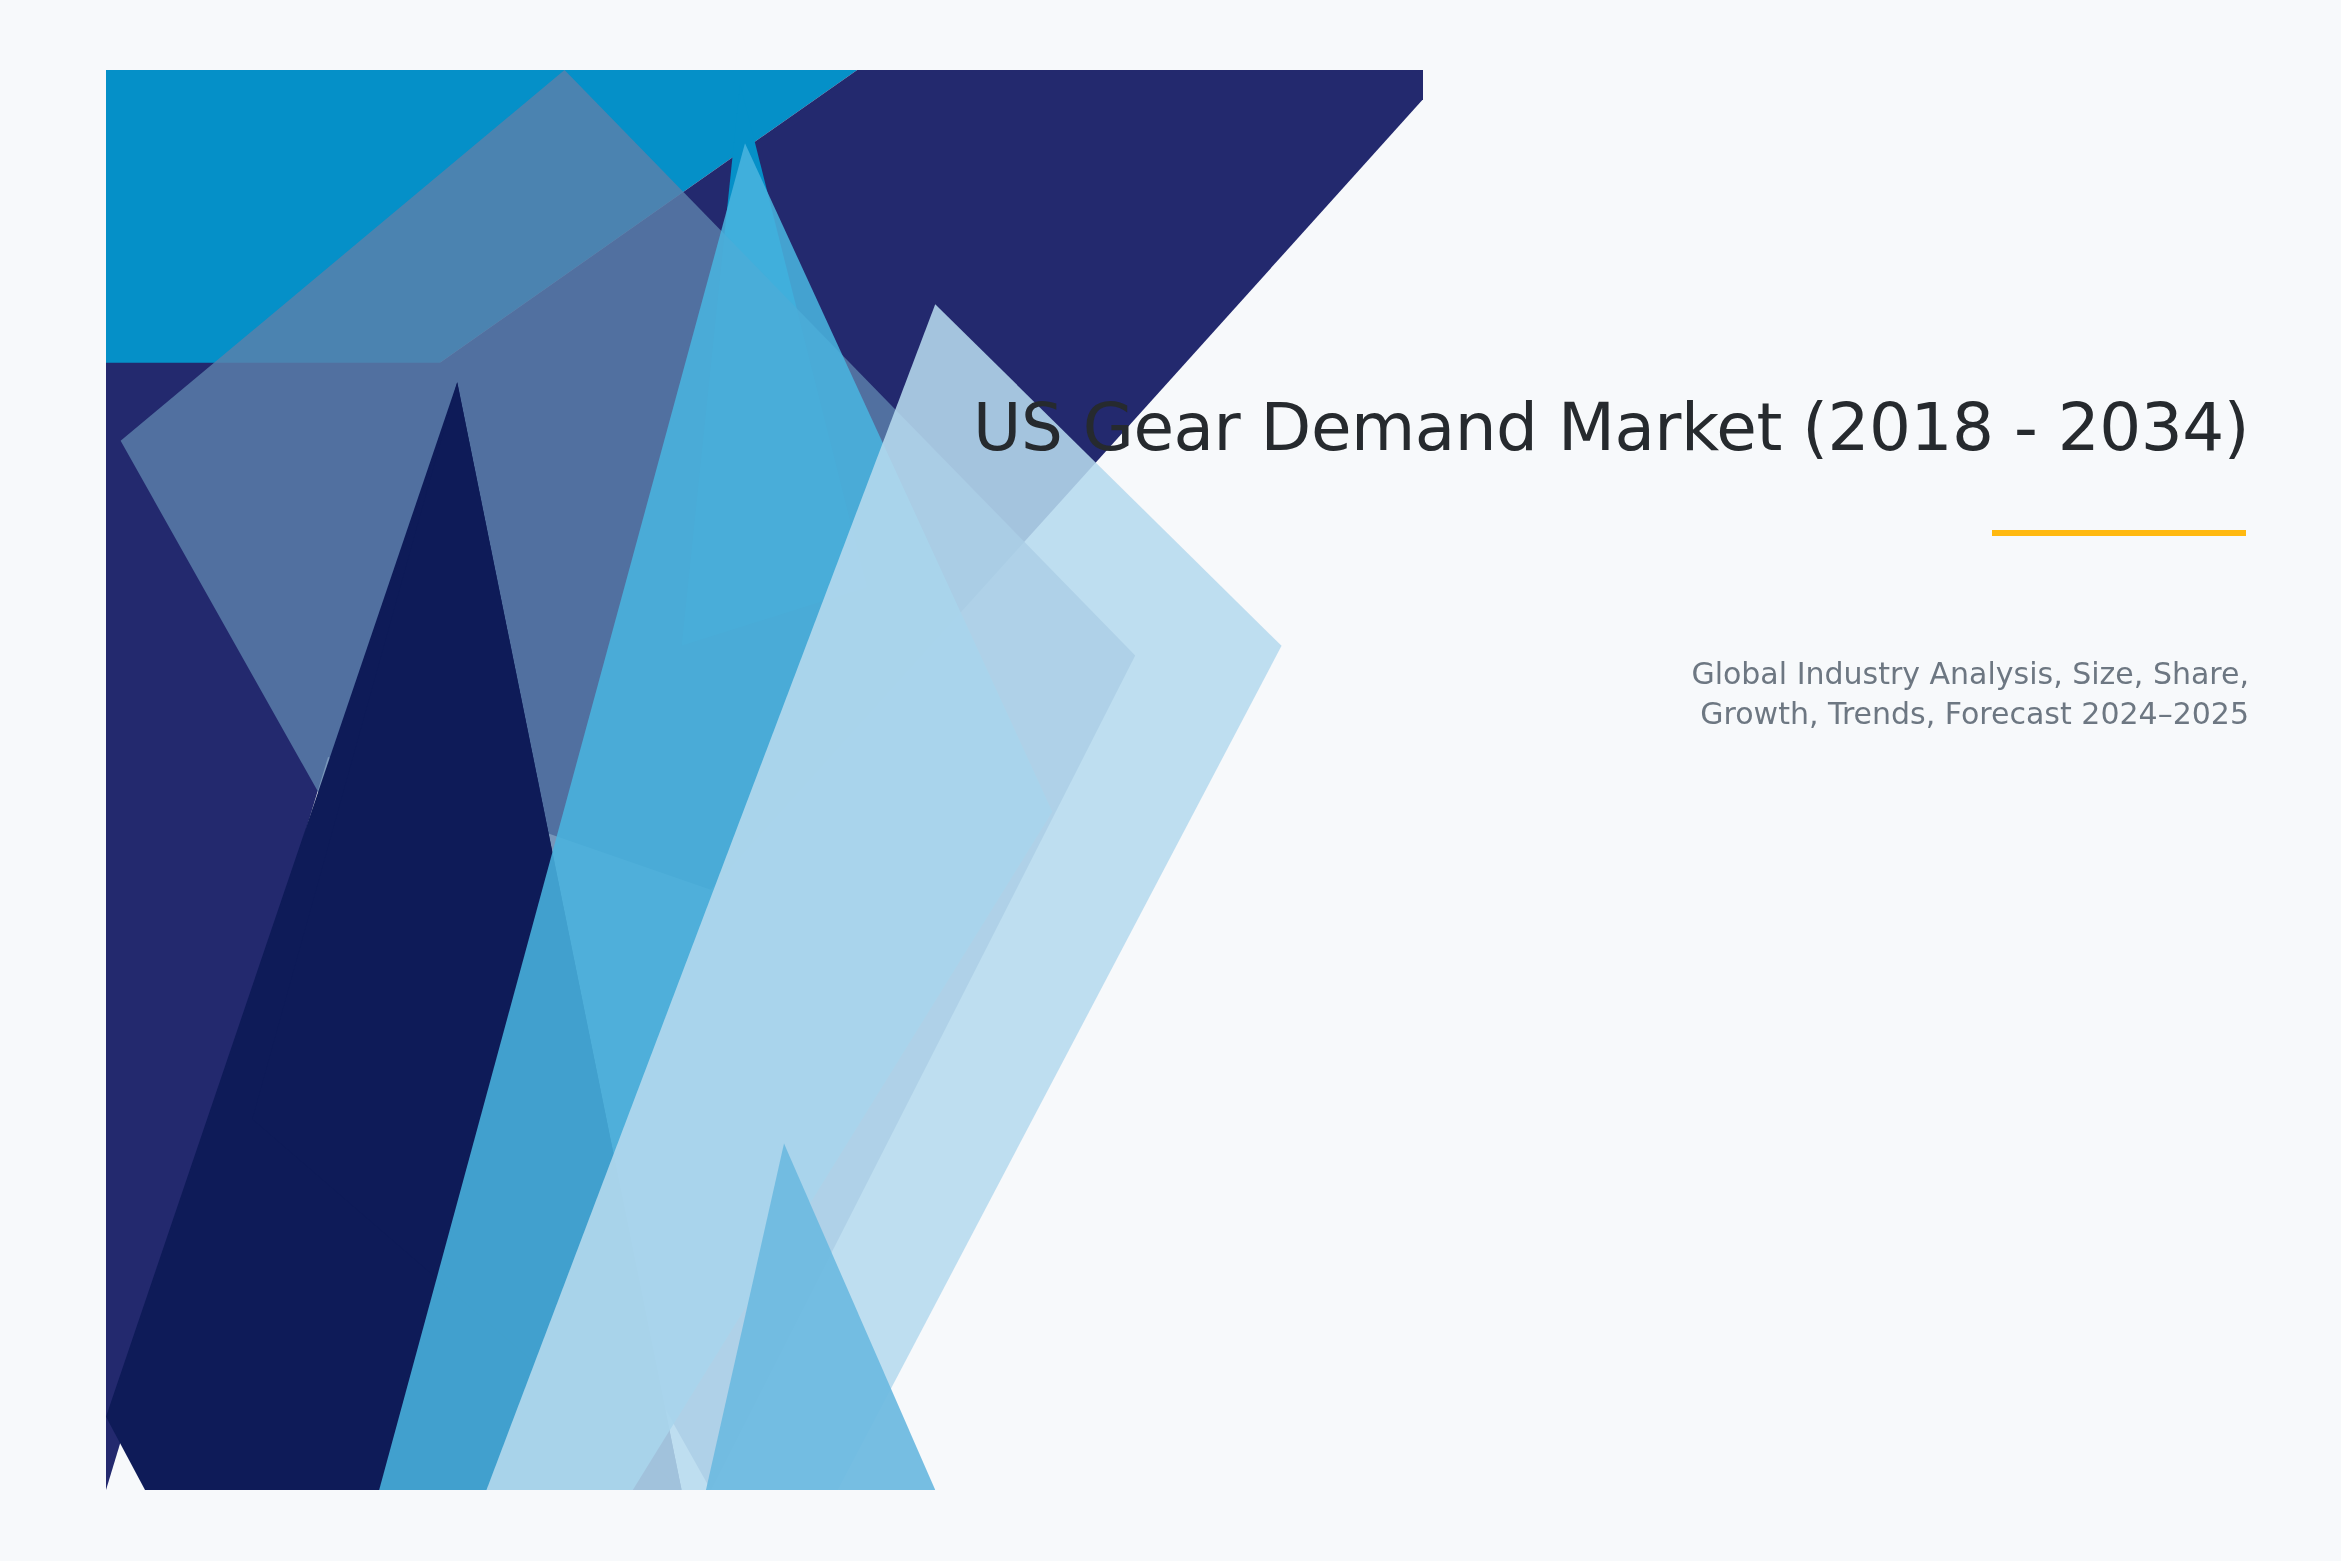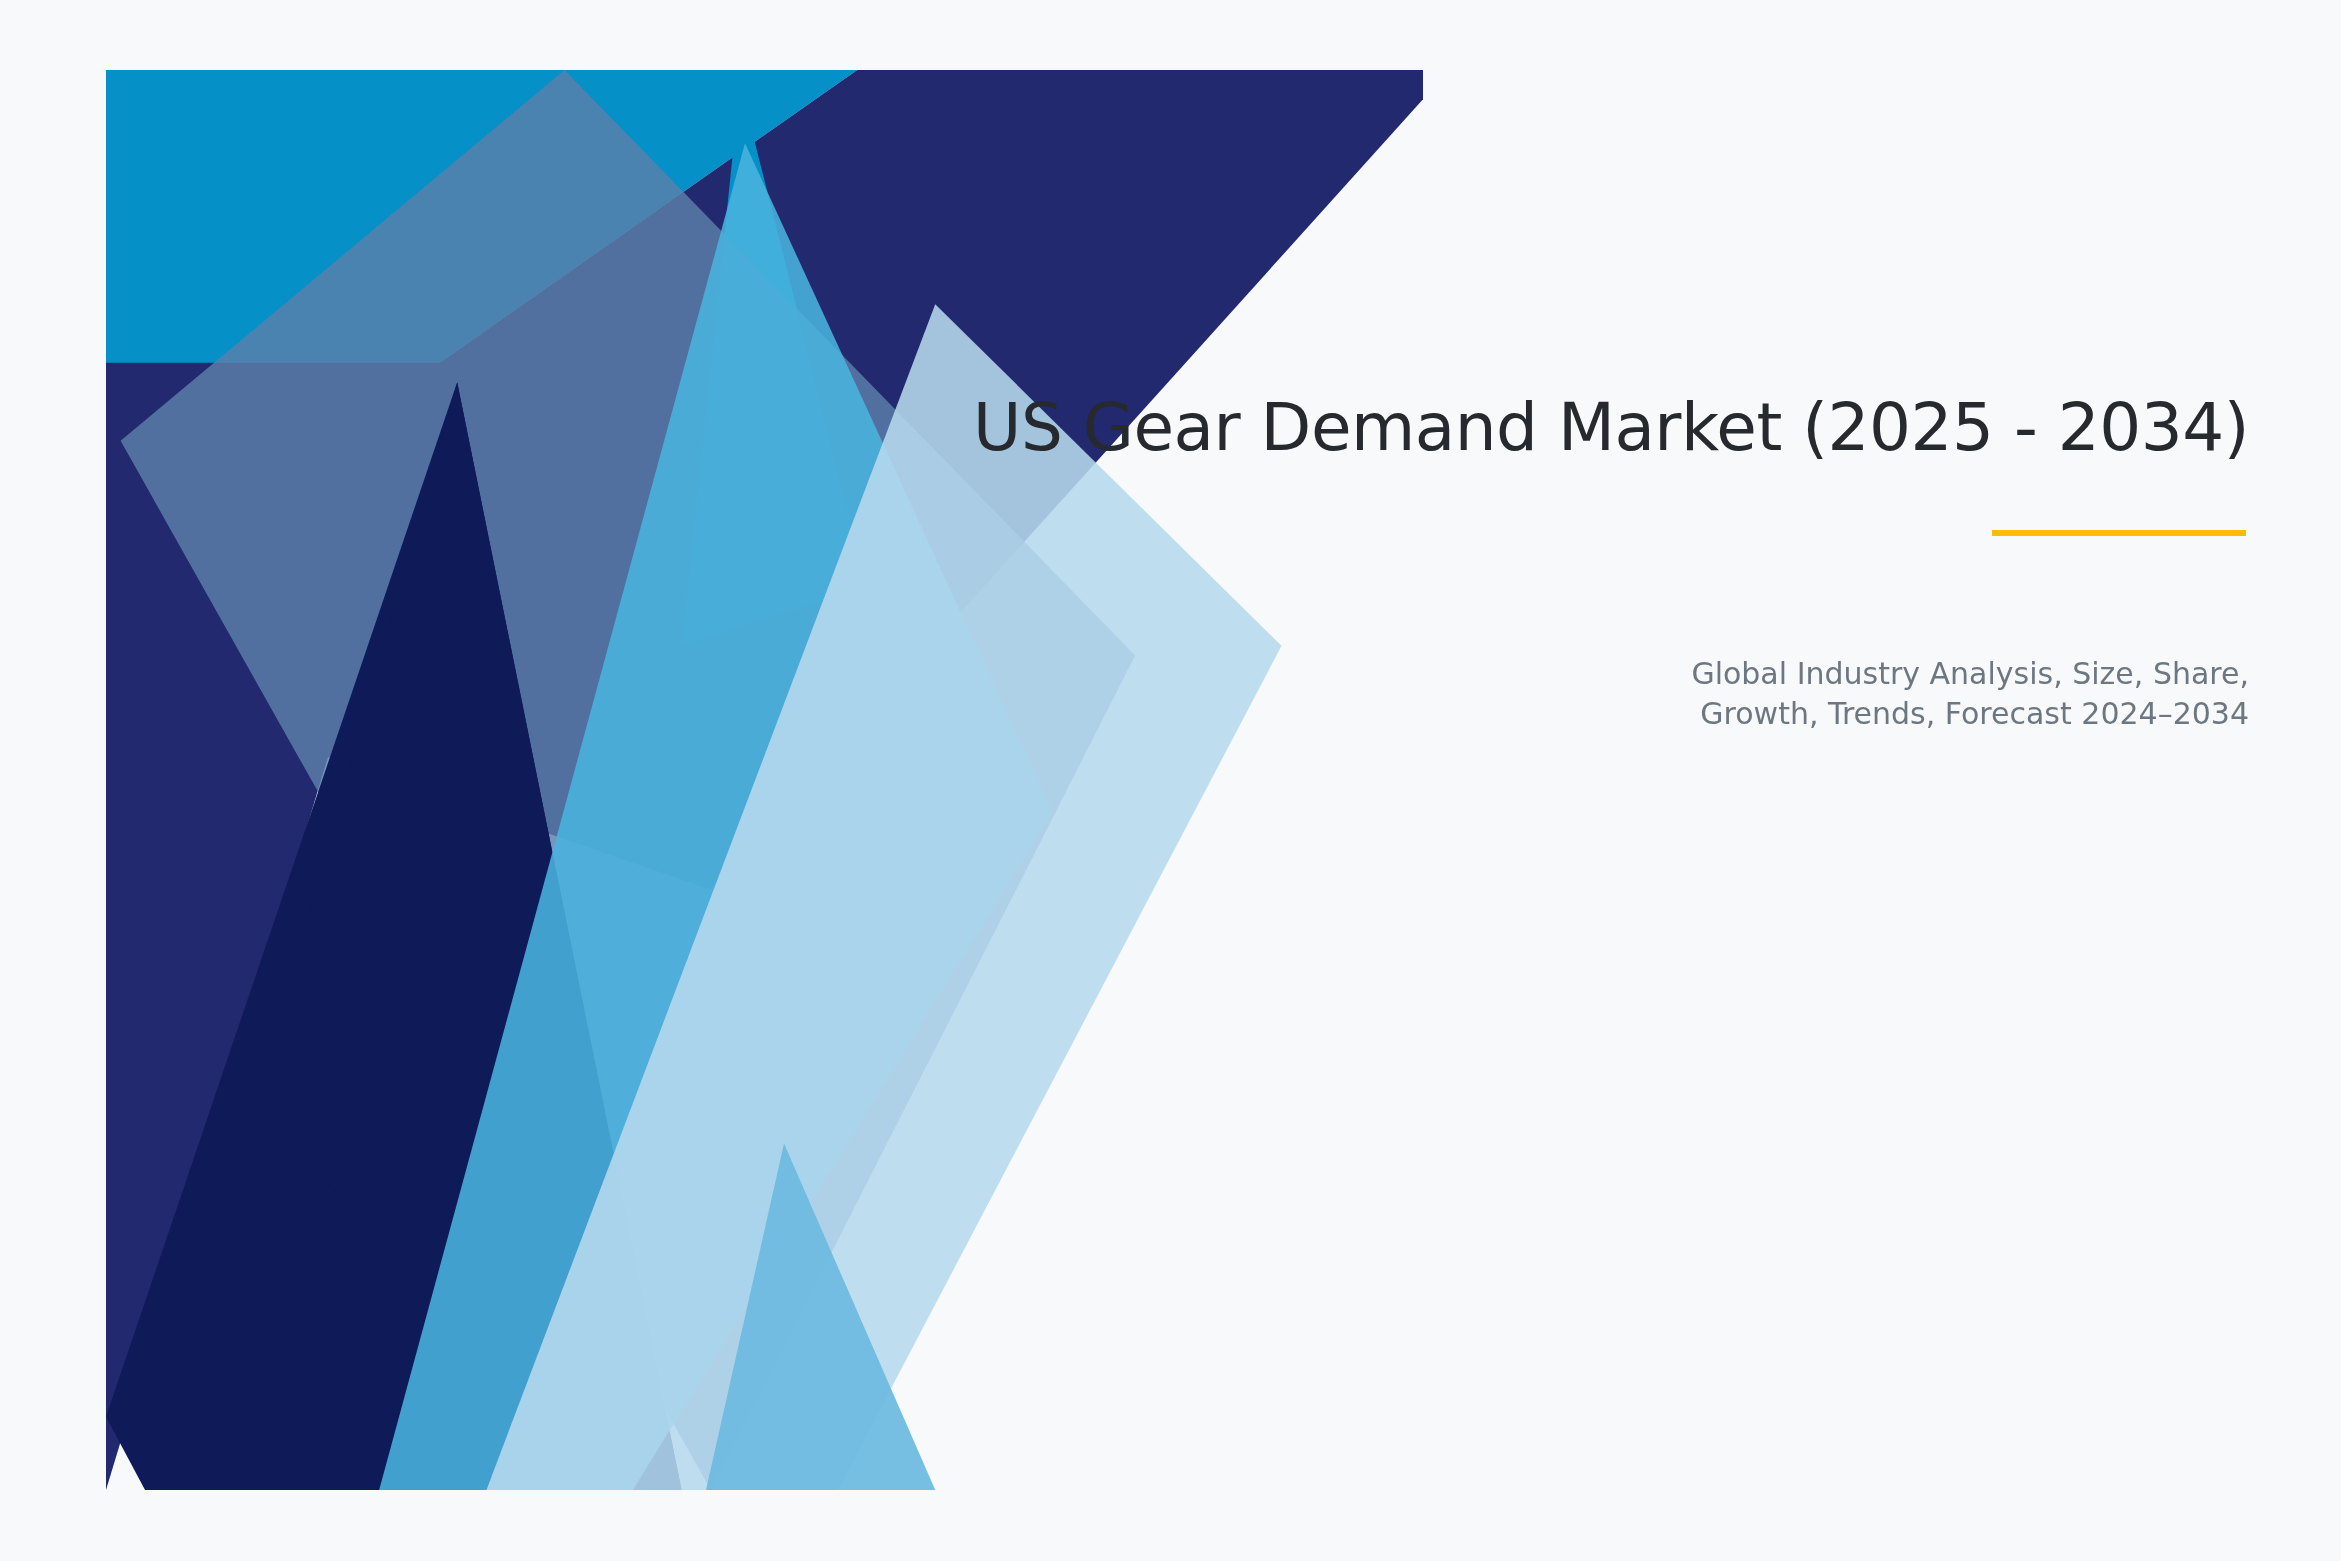--- a/index.html
+++ b/index.html
@@ -116,21 +116,21 @@
         <polygon fill="#49b3de" fill-opacity="0.88" points="1310,150 1940,1520 1080,2910 560,2910"></polygon>
 
         <polygon fill="#b6d9ee" fill-opacity="0.88" points="1700,480 2410,1180 1500,2910 780,2910"></polygon>
 
         <polygon fill="#6fbbe0" fill-opacity="0.95" points="1390,2200 1700,2910 1230,2910"></polygon>
       </g>
     </svg>
   </div>
 
   <div id="text-block">
-    <div id="title">US Gear Demand Market (2025 - 2034)</div>
+    <div id="title">US Gear Demand Market (2018 - 2034)</div>
 
     <div id="accent-rule"></div>
 
-    <div id="subtitle">Global Industry Analysis, Size, Share, Growth, Trends, Forecast 2024–2034</div>
+    <div id="subtitle">Global Industry Analysis, Size, Share, Growth, Trends, Forecast 2024–2025</div>
   </div>
 
 </div>
 
 
 </body></html>

